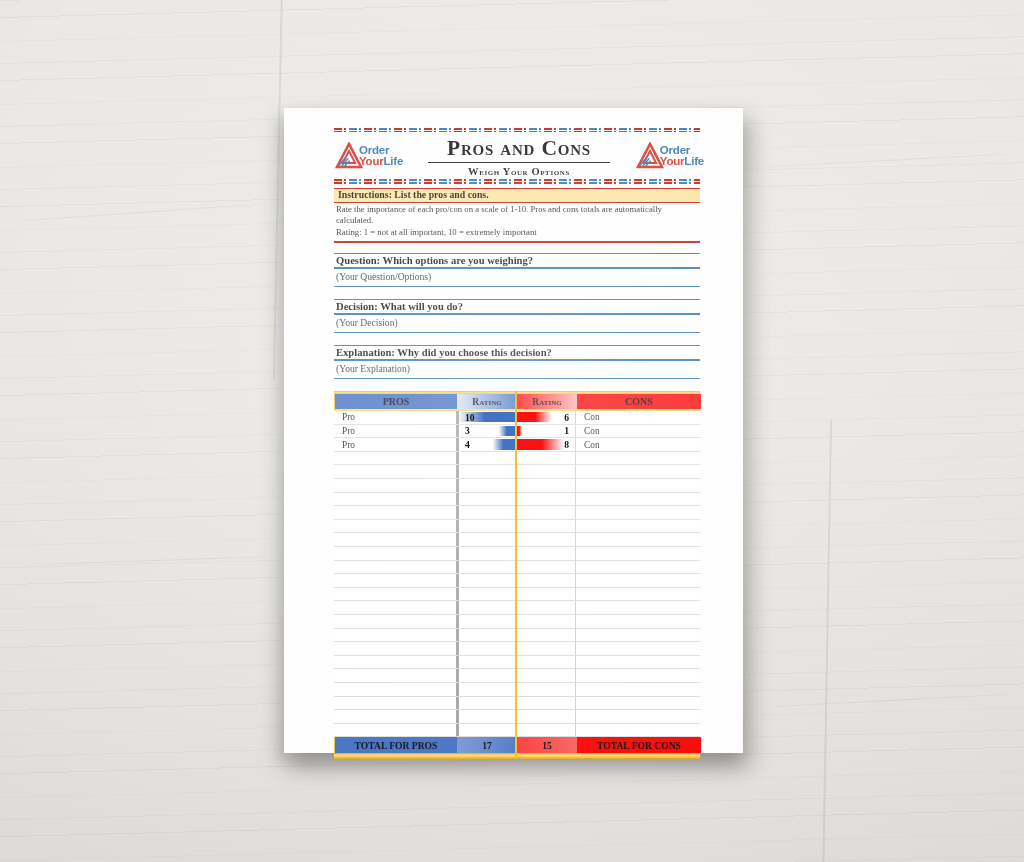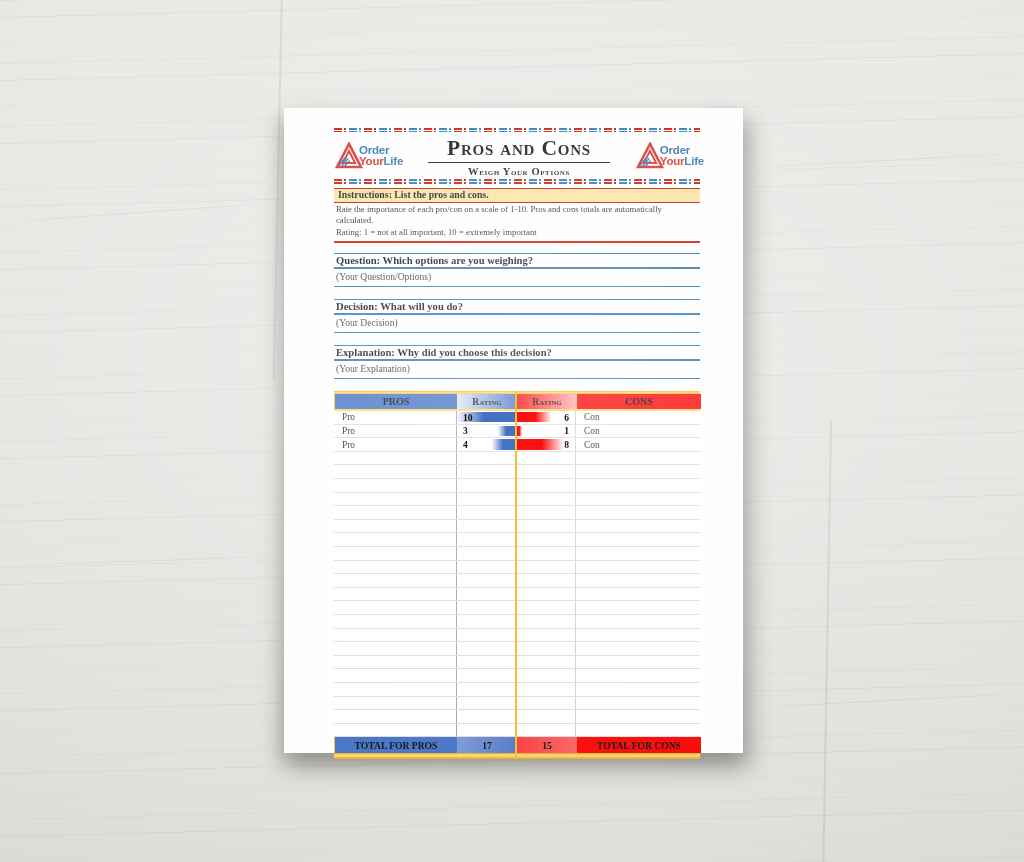--- a/index.html
+++ b/index.html
@@ -103,21 +103,21 @@
   .th-prorate { background:linear-gradient(to right,#DCE5F5,#4472C4);
     font-variant:small-caps; font-weight:bold; font-size:9.5px; color:#15152a; }
   .th-conrate { background:linear-gradient(to right,#FB0808,#FFB2B2);
     font-variant:small-caps; font-weight:bold; font-size:9.5px; color:#250a0a; }
   .th-cons { background:#FB0505; font-weight:bold; font-size:10px; color:#1c0808; }
 
   .tbody .t-row { height:13.6px; border-bottom:1px solid #DCDCDC; background:#fff; }
   .cell { font-size:9.4px; color:#222; display:flex; align-items:center; }
   .cell-pro  { padding-left:8px; }
   .cell-con  { padding-left:8px; }
-  .cell-prorate { border-left:1px solid #a3a3a3; position:relative; }
+  .cell-prorate { border-left:3px solid #a3a3a3; position:relative; }
   .cell-conrate { border-right:1px solid #CFCFCF; position:relative; }
   .rate-num { position:relative; z-index:2; font-weight:bold; font-size:9.6px; color:#111; }
   .cell-prorate .rate-num { padding-left:6px; }
   .cell-conrate { justify-content:flex-end; }
   .cell-conrate .rate-num { padding-right:6px; }
   .bar { position:absolute; top:1.2px; bottom:1.2px; z-index:1; }
   .bar-pro { right:0; background:linear-gradient(to left, #4472C4 55%, rgba(68,114,196,0.04) 100%); }
   .bar-con { left:0;  background:linear-gradient(to right, #FB1111 55%, rgba(251,17,17,0.04) 100%); }
 
   .total-row { height:16px; border-left:1.5px solid #F3C440; border-right:1.5px solid #F3C440; }

